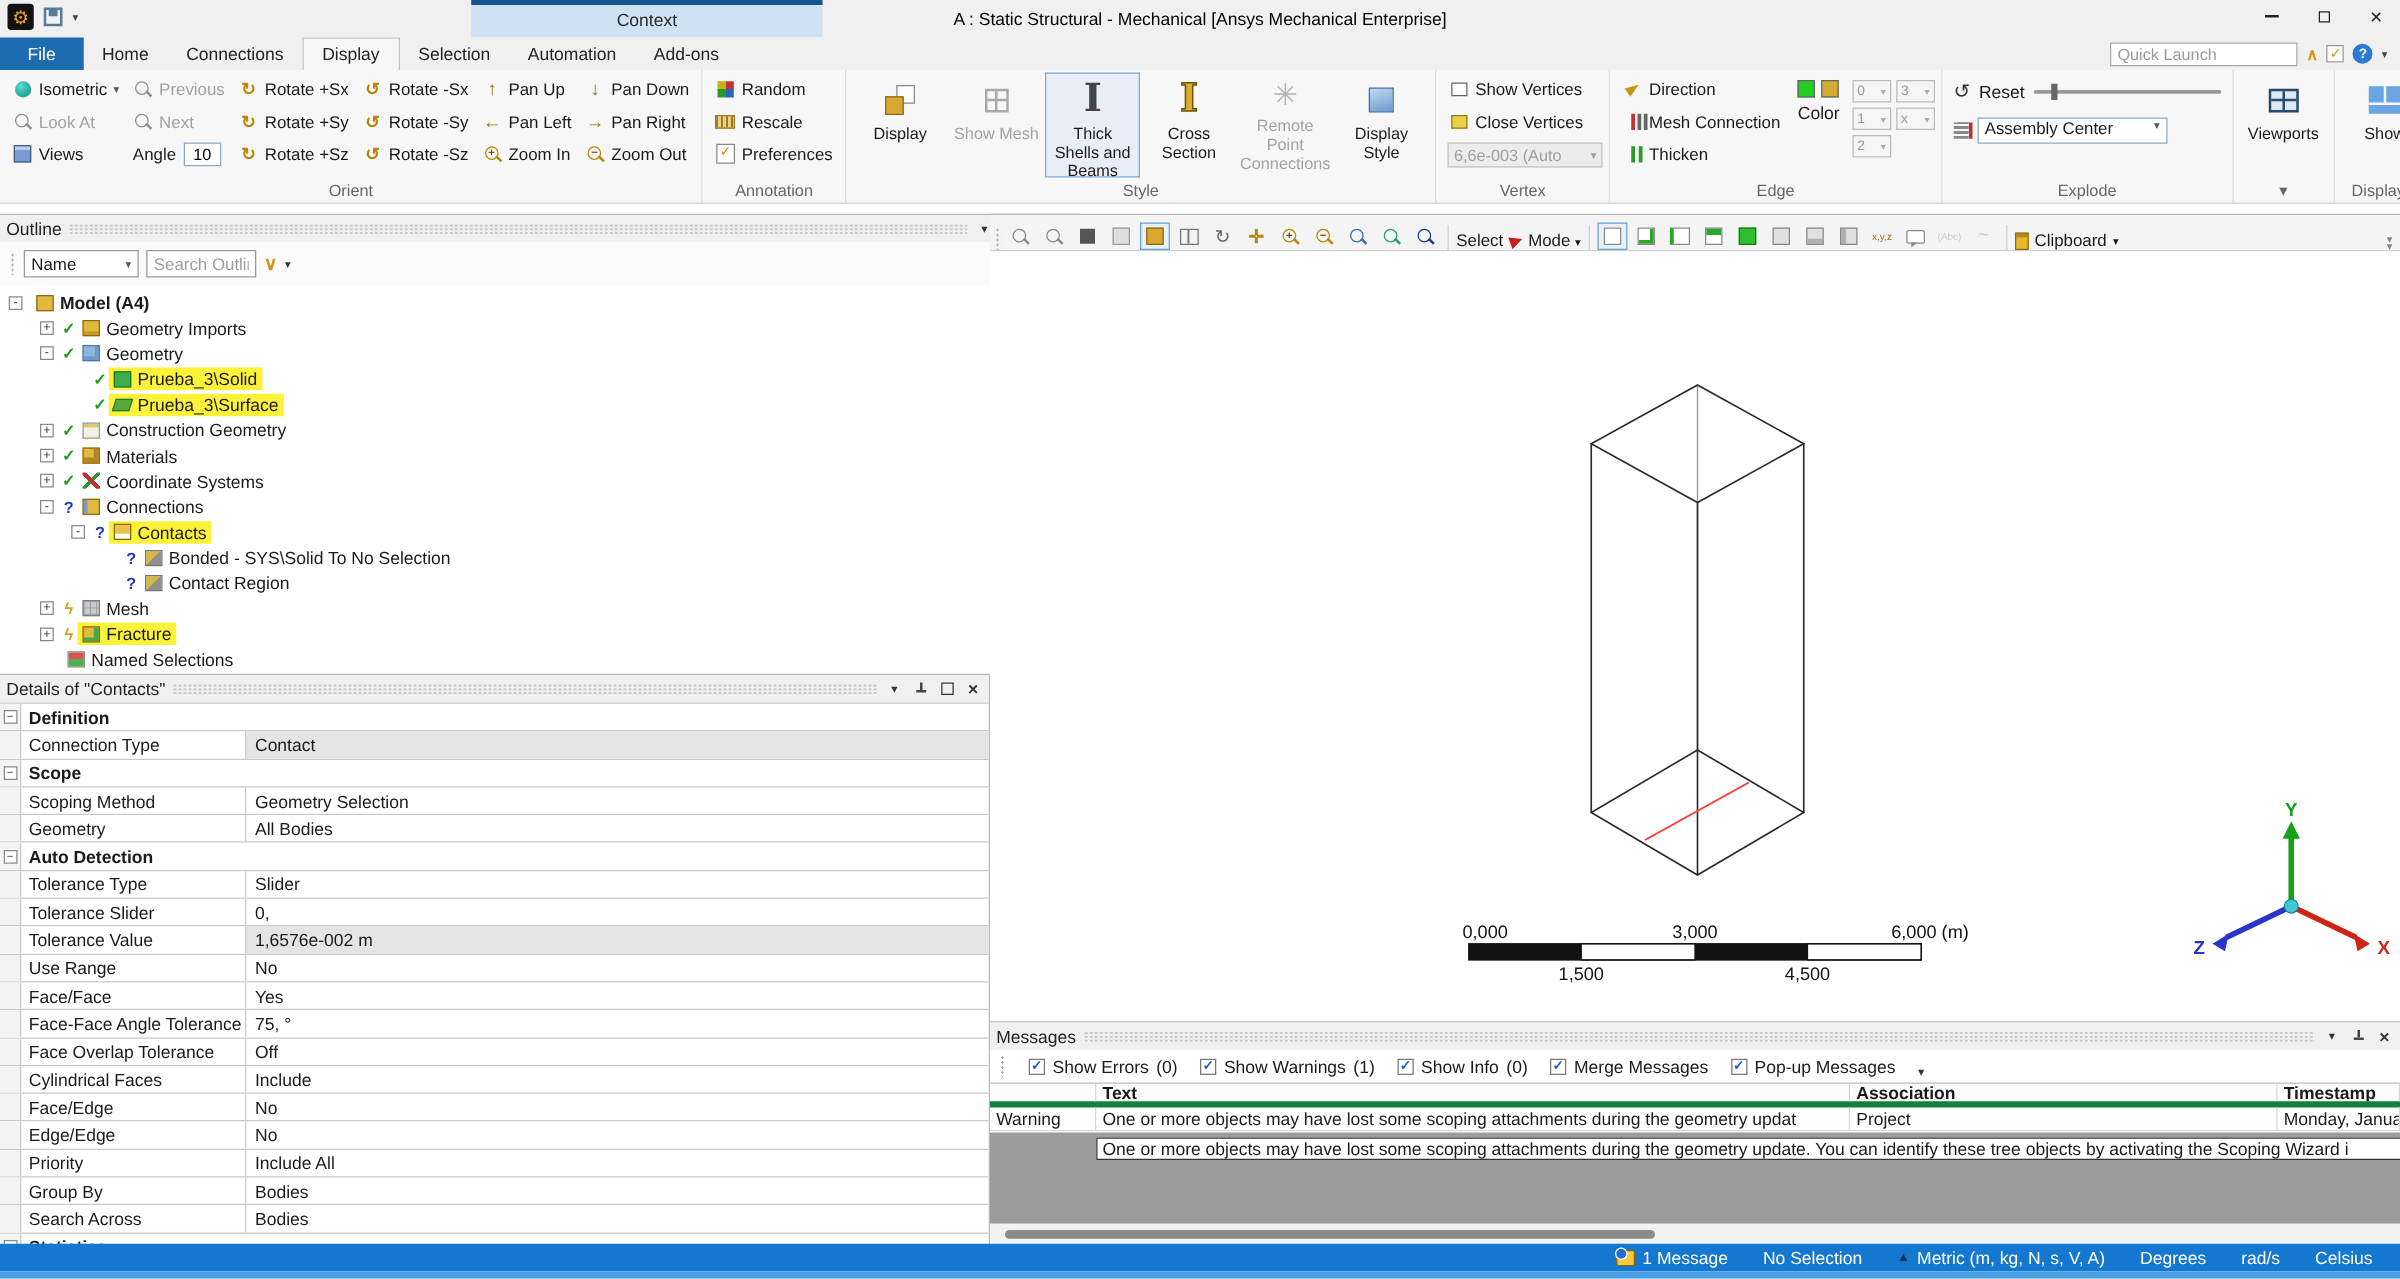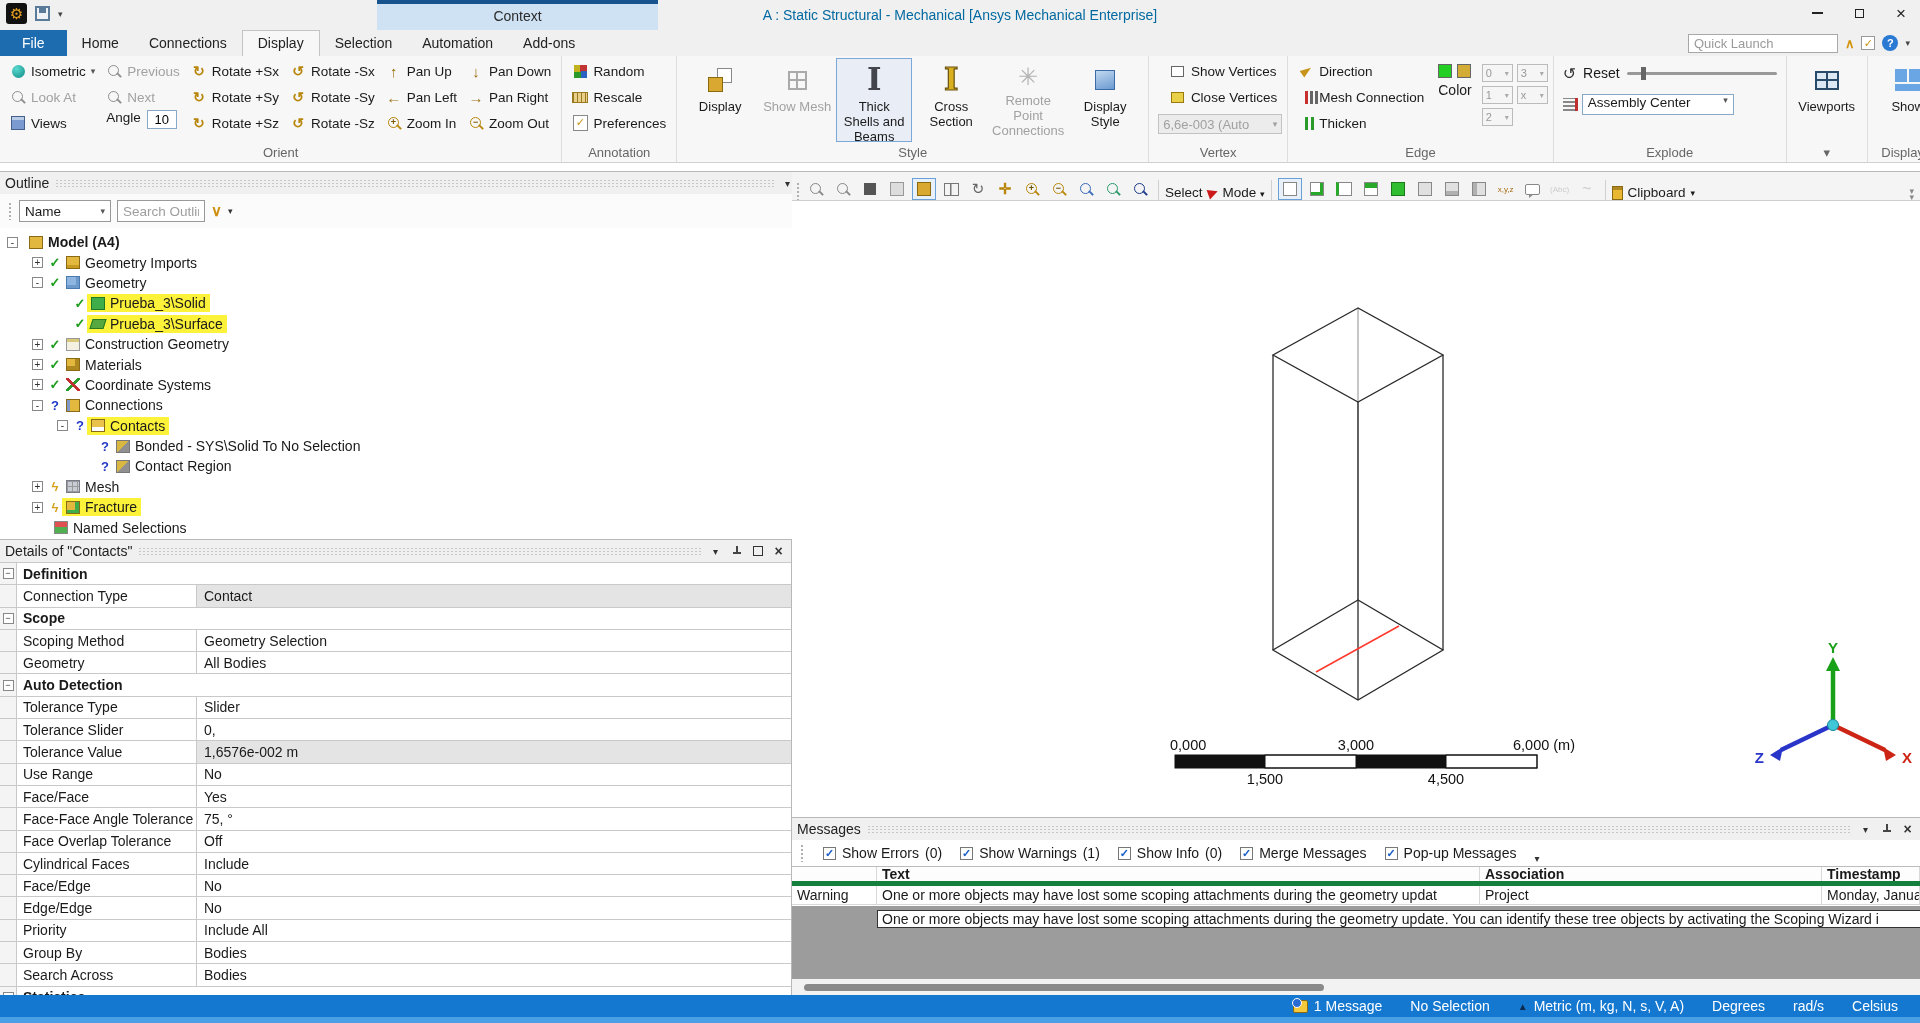--- a/index.html
+++ b/index.html
@@ -7,21 +7,21 @@
        font-family:"Liberation Sans",sans-serif;font-size:14px;color:#1a1a1a}
   .abs{position:absolute}
   
   #titlebar{left:0;top:0;width:1920px;height:30px;background:#f0f0f0}
   .tb-left{display:flex;align-items:center;gap:8px;padding:3px 0 0 6px}
   .appicon{width:21px;height:21px;background:#111;border-radius:3px;color:#e8a020;font-size:15px;
            display:flex;align-items:center;justify-content:center}
   .saveicon{width:15px;height:15px;border:2px solid #5a7a9a;position:relative;background:#eef2f6}
   .saveicon::before{content:"";position:absolute;left:2px;top:0;width:7px;height:5px;background:#5a7a9a}
   .tinydd{font-size:9px;color:#444}
-  #win-title{left:50%;top:7px;transform:translateX(-50%);color:#0369a1;white-space:nowrap}
+  #win-title{left:50%;top:7px;transform:translateX(-50%);color:#000000;white-space:nowrap}
   #context-chip{left:377px;top:0;width:281px;height:30px;background:#cfe2f4;border-top:4px solid #17548e;
                 text-align:center;line-height:25px;color:#2a2a2a}
   #winbtns{right:6px;top:3px;display:flex;gap:16px;align-items:center}
   .wbtn{width:26px;height:20px;display:flex;align-items:center;justify-content:center;color:#222}
   .minbar{width:11px;height:2px;background:#222}
   .restsq{width:9px;height:9px;border:1.5px solid #222;position:relative;background:#f0f0f0}
   .restsq::before{content:"";position:absolute;left:2px;top:-4px;width:9px;height:9px;border:1.5px solid #222;z-index:-1}
   .closex{font-size:17px;line-height:17px}
   
   #tabrow{left:0;top:30px;width:1920px;height:26px;background:#f0f0f0;display:flex;align-items:stretch}
@@ -63,21 +63,21 @@
       background:#8e8e8e;transform:rotate(45deg)}
   .ic-zin .ricon::before{content:"+";border-color:#b8860b}
   .ic-zout .ricon::before{content:"−";border-color:#b8860b}
   .ic-zin .ricon::after,.ic-zout .ricon::after{background:#b8860b}
   .ic-rotcw .ricon::before{content:"↻";color:#b8860b;font-weight:700;font-size:14px}
   .ic-rotccw .ricon::before{content:"↺";color:#b8860b;font-weight:700;font-size:14px}
   .ic-panup .ricon::before{content:"↑"} .ic-pandown .ricon::before{content:"↓"}
   .ic-panleft .ricon::before{content:"←"} .ic-panright .ricon::before{content:"→"}
   .ic-panup .ricon::before,.ic-pandown .ricon::before,.ic-panleft .ricon::before,.ic-panright .ricon::before{
       color:#9a7210;font-weight:700;font-size:15px}
-  .angle-row{display:flex;align-items:flex-start;gap:6px;height:26px;padding:0 5px;font-size:13.5px}
+  .angle-row{display:flex;align-items:center;gap:6px;height:26px;padding:0 5px;font-size:13.5px}
   .angle-row input{width:30px;height:19px;border:1px solid #88a8c8;text-align:center;font-size:13px;
       font-family:"Liberation Sans",sans-serif;background:#fff}
   
   .ic-random .ricon::before{content:"";width:13px;height:13px;
       background:conic-gradient(#c23333 0 25%,#2a62c2 0 50%,#2a9a2a 0 75%,#c2b21e 0)}
   .ic-rescale .ricon::before{content:"";width:15px;height:9px;background:#e8d08a;border:1px solid #9a7a20;
       background-image:repeating-linear-gradient(90deg,#9a7a20 0 1px,transparent 1px 4px)}
   .ic-prefs .ricon::before{content:"✓";width:13px;height:14px;background:#fff;border:1px solid #888;
       color:#c89010;font-size:11px;line-height:13px;text-align:center}
   
@@ -466,21 +466,21 @@
         </div>
         <div class="rbig ic-dstyle">
           <span class="bigicon"></span>
           <span>Display Style</span>
         </div>
       </div>
     <div class="rlabel">Style</div>
   </div>
 
   <div class="rgroup">
-    <div class="rbody" style="flex-direction:column;align-items:flex-end">
+    <div class="rbody" style="flex-direction:column;align-items:flex-start">
       <div>
 
       <div class="rsm ic-showv">
             <span class="ricon"></span>
             <span>Show Vertices</span>
           </div>
           <div class="rsm ic-closev">
             <span class="ricon"></span>
             <span>Close Vertices</span>
           </div>

